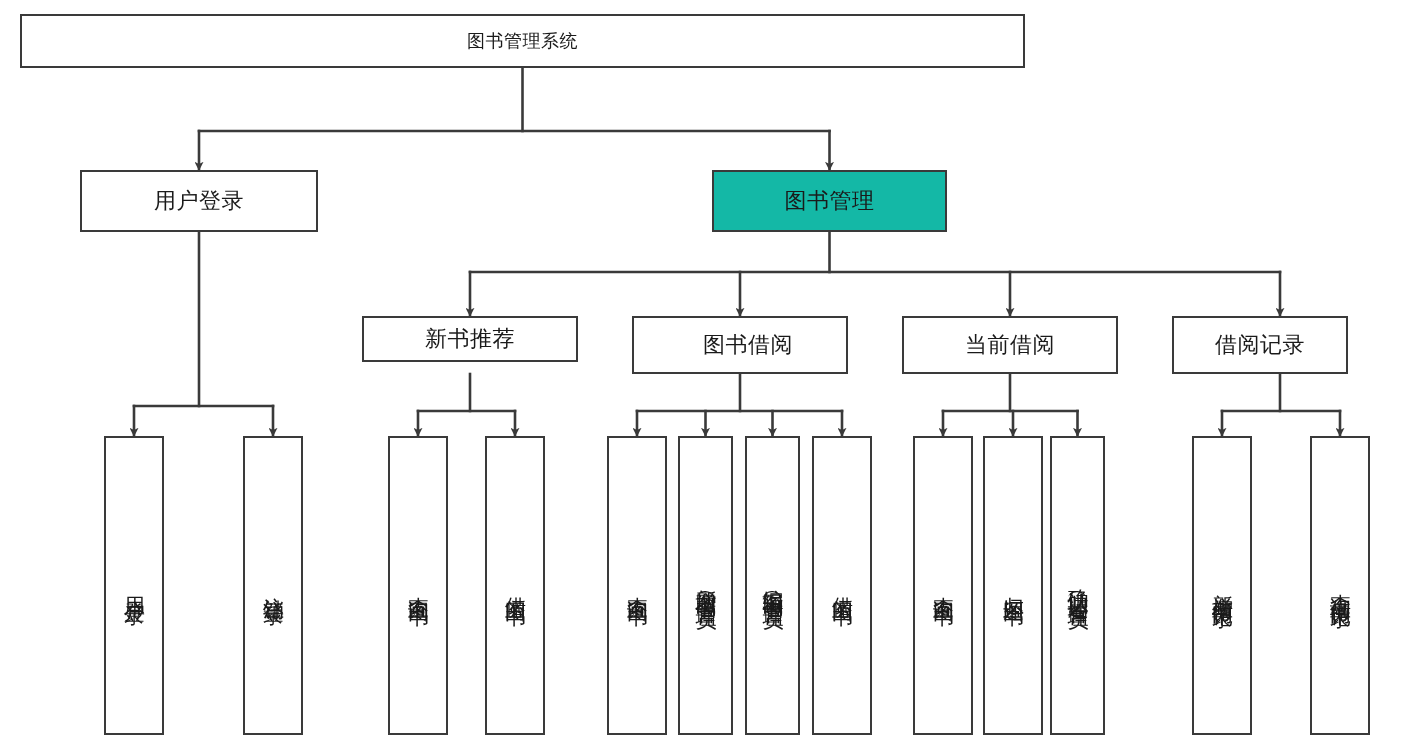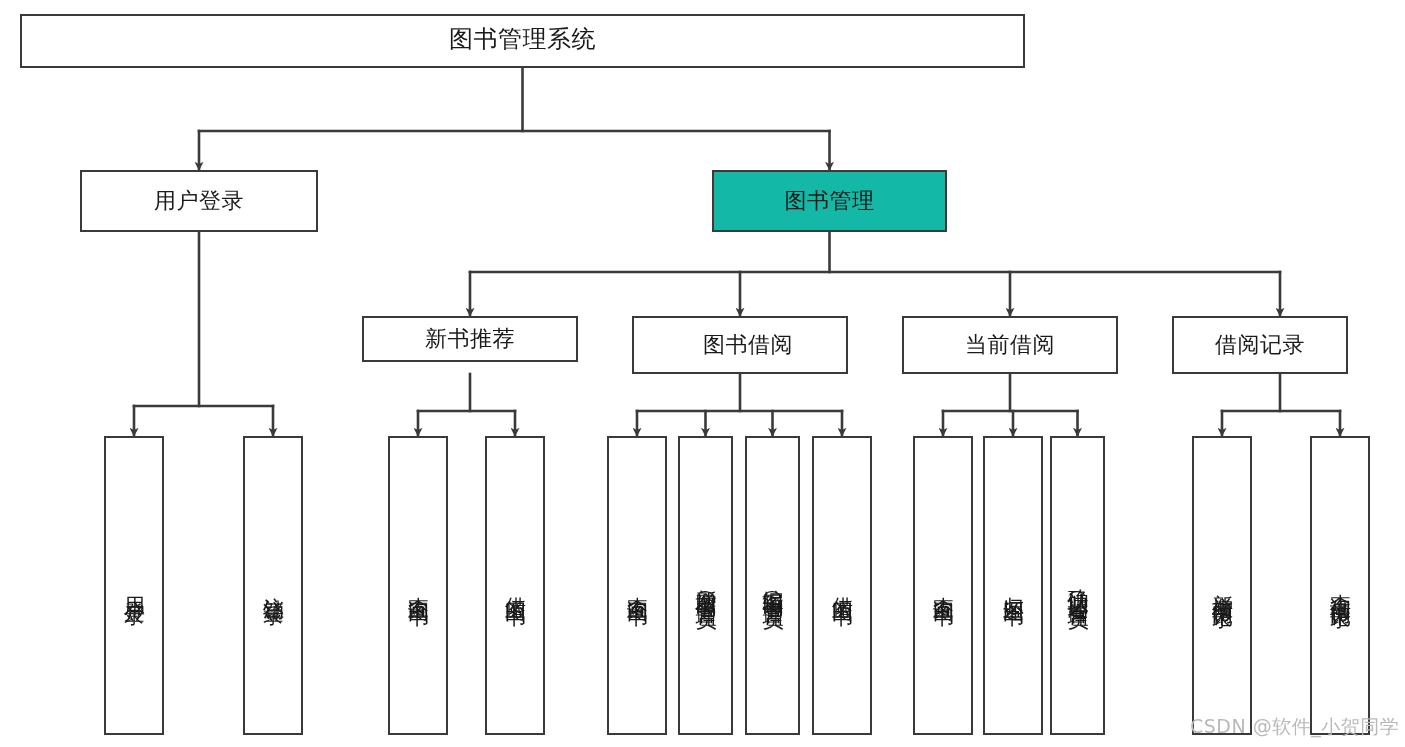--- a/index.html
+++ b/index.html
@@ -41,22 +41,21 @@
     text-align: center;
     line-height: 1.16;
     white-space: pre-line;
   }
   
   .node.horiz .label {
     font-size: 22px;
     letter-spacing: 0.5px;
   }
   .node.root .label {
-    font-size: 24px;
-    font-family: Liberation Mono, monospace;
+    font-size: 18px;
   }
   
   .node.vert {
     padding: 4px 0;
   }
   .node.vert .label {
     writing-mode: vertical-rl;
     text-orientation: upright;
     font-size: 21px;
     letter-spacing: 3px;
@@ -177,15 +176,14 @@
         <span class="label" style="color: rgb(26, 26, 26);">确认归还（管理员）</span>
       </div>
       <div class="node vert" style="left: 1192px; top: 436px; width: 60px; height: 299px; border-color: rgb(58, 58, 58); background: rgb(255, 255, 255);">
         <span class="label" style="color: rgb(26, 26, 26);">新增借阅记录</span>
       </div>
       <div class="node vert" style="left: 1310px; top: 436px; width: 60px; height: 299px; border-color: rgb(58, 58, 58); background: rgb(255, 255, 255);">
         <span class="label" style="color: rgb(26, 26, 26);">查询借阅记录</span>
       </div>
     </div>
 
-  <div class="watermark" style="left:1190px; top:714px;">CSDN @软件_小贺同学</div>
 
 </div>
 
 </body></html>

